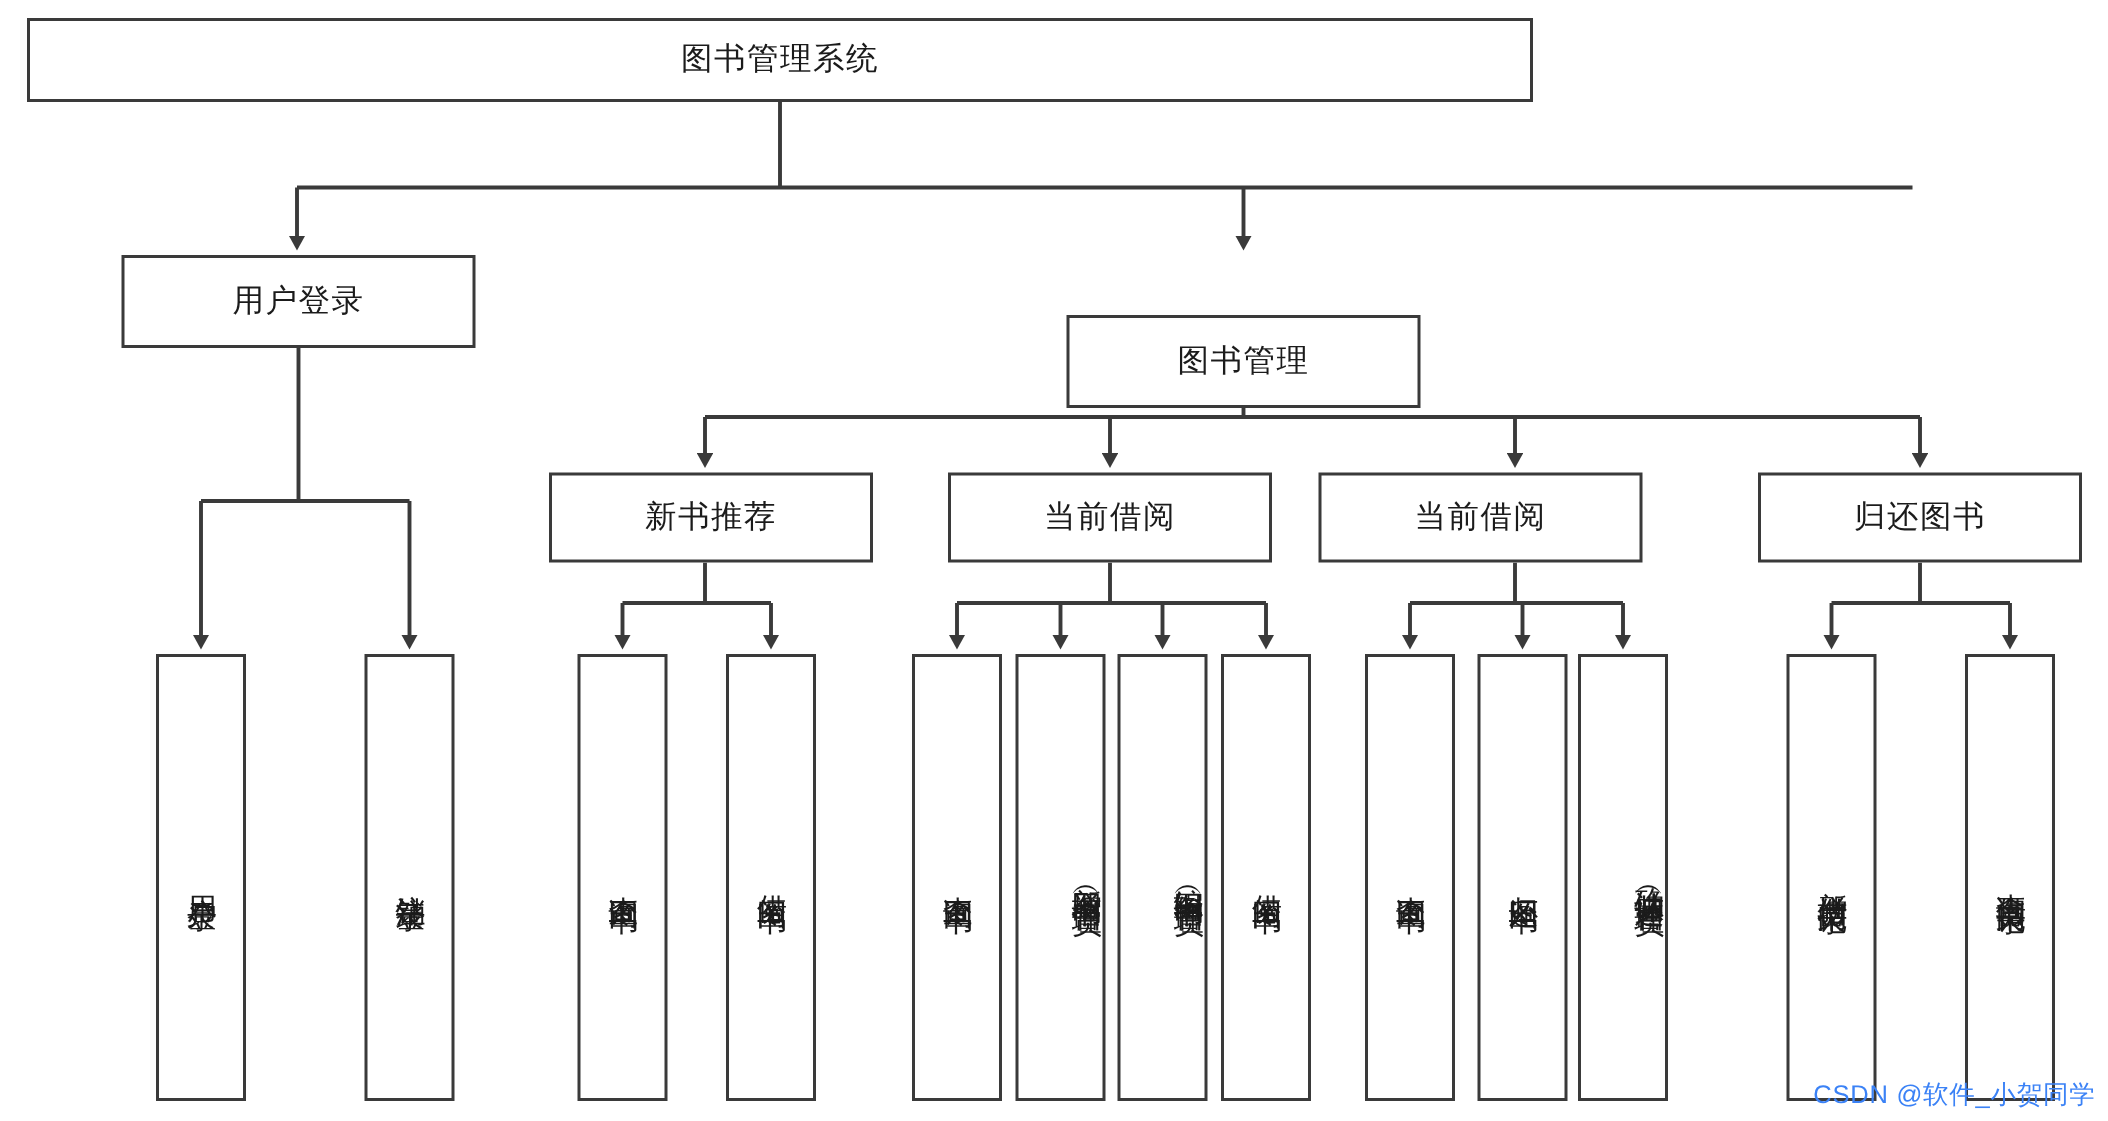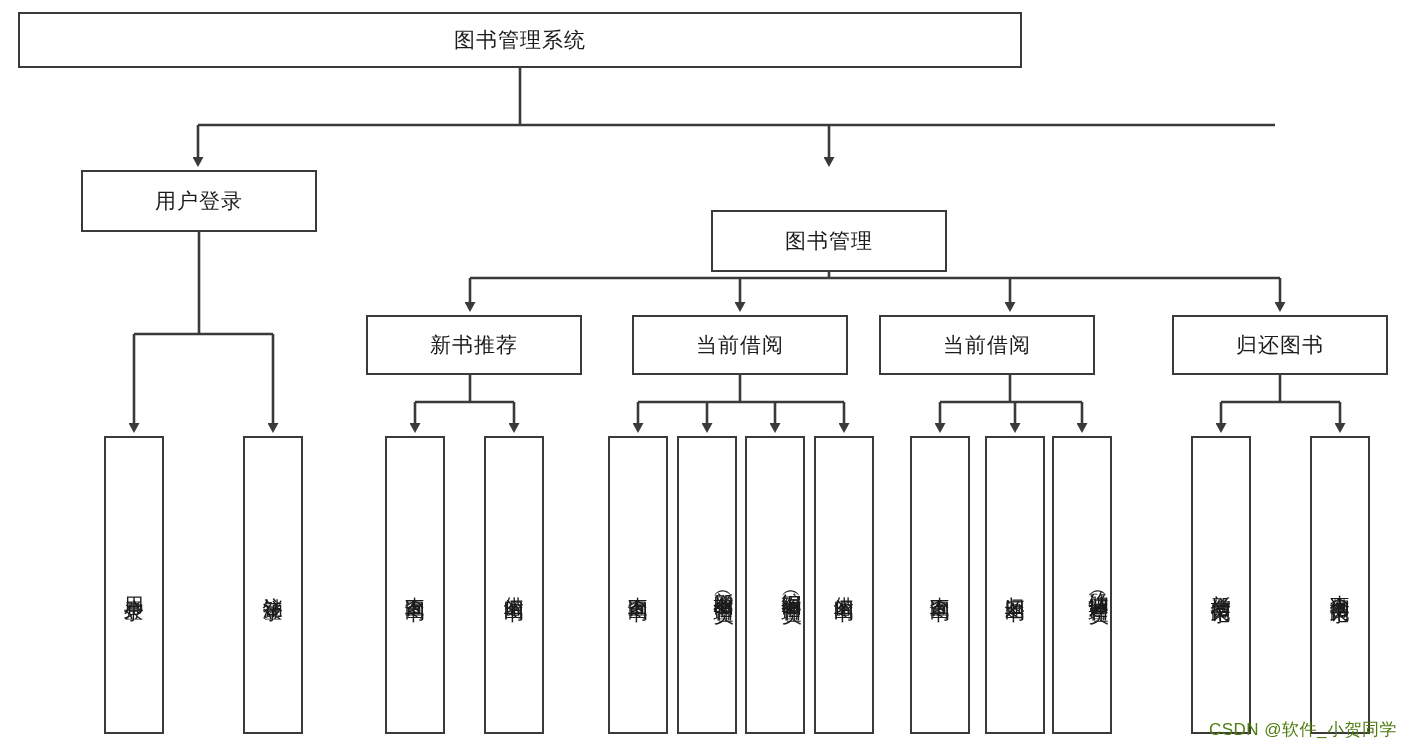--- a/index.html
+++ b/index.html
@@ -54,21 +54,21 @@
     align-items: center;
   }
   .node .label {
     display: block;
   }
   .watermark {
     position: absolute;
     right: 8px;
     bottom: 6px;
     font-size: 17px;
-    color: #4d7c0f;
+    color: #3b82f6;
     white-space: nowrap;
     letter-spacing: 0.5px;
   }
 </style>
 </head>
 <body>
 
 <div id="canvas">
 
   <svg class="wires" viewBox="0 0 1405 747" xmlns="http://www.w3.org/2000/svg">

